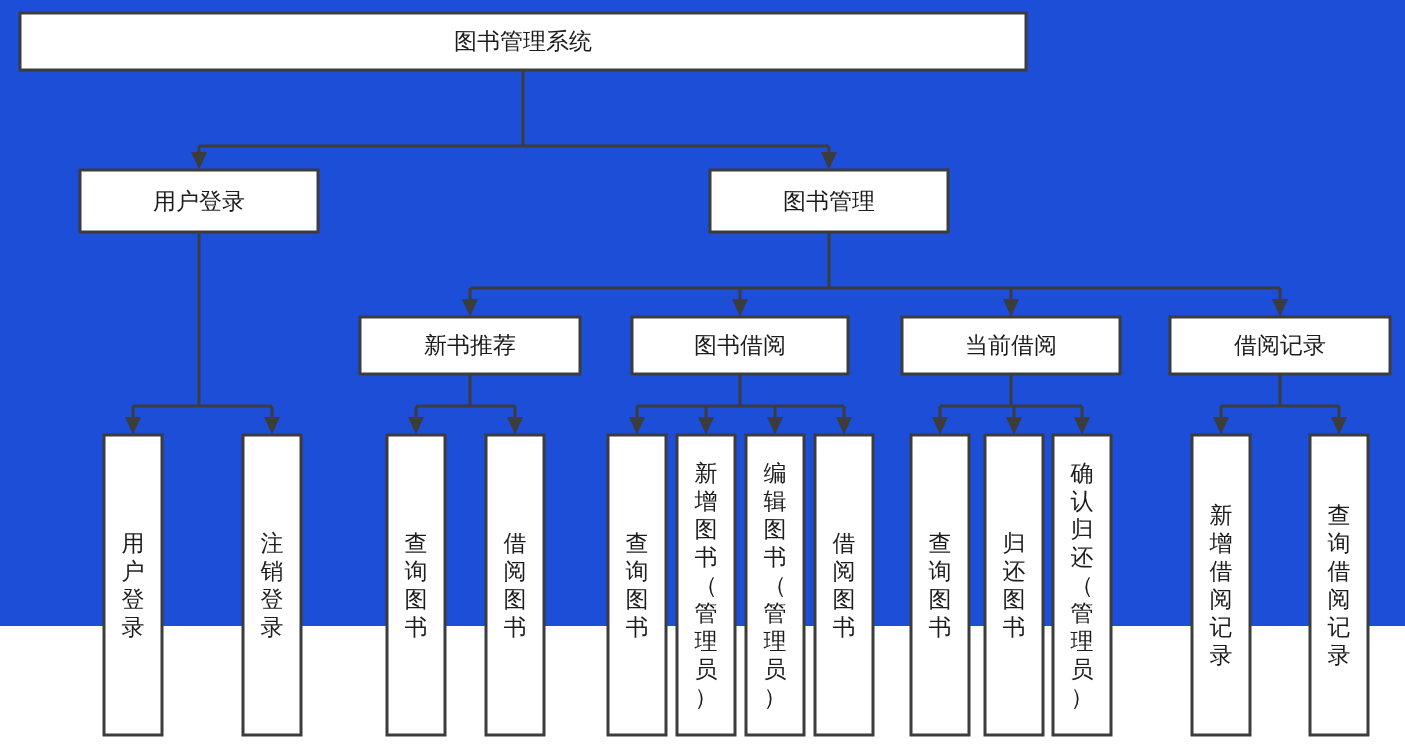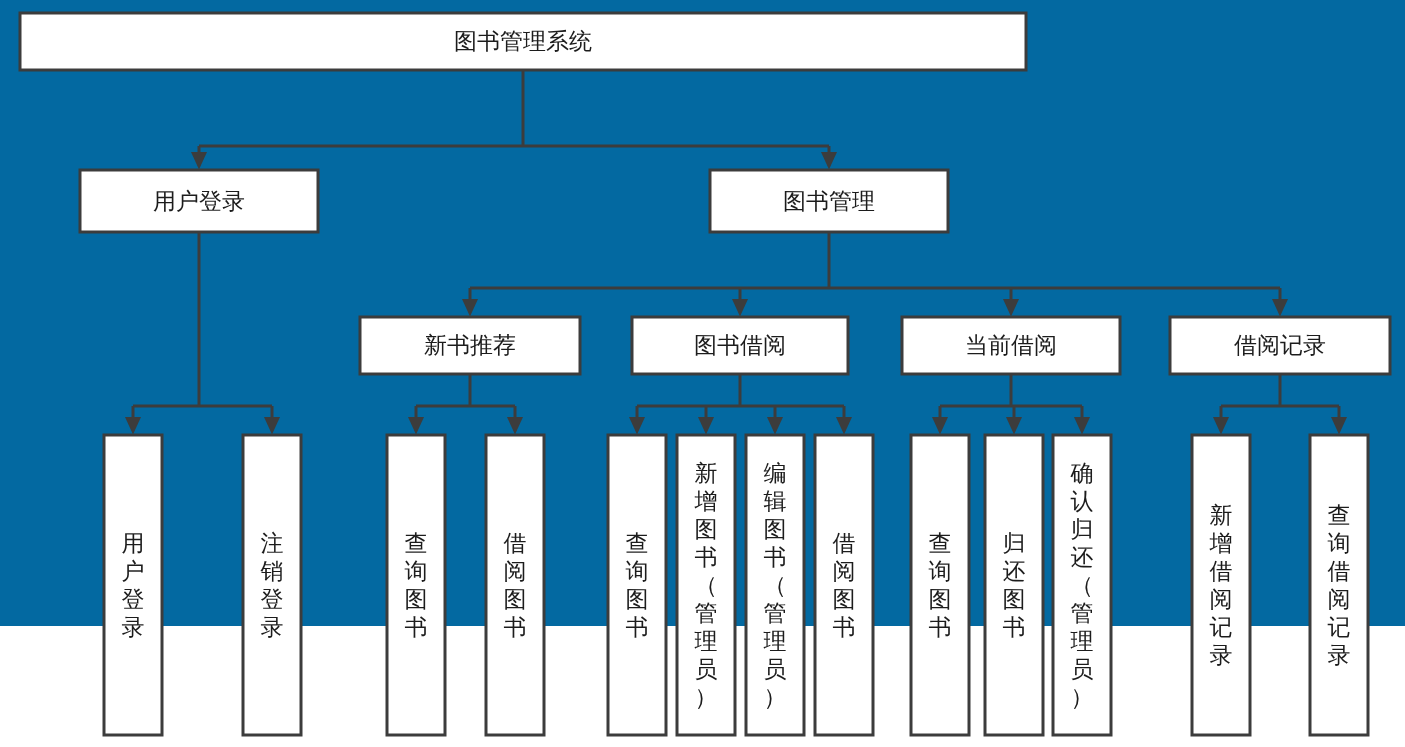--- a/index.html
+++ b/index.html
@@ -11,21 +11,21 @@
   body {
     width: 1405px;
     height: 747px;
     overflow: hidden;
     font-family: "DejaVu Sans", "Liberation Sans", sans-serif;
   }
   #diagram-root {
     position: relative;
     width: 1405px;
     height: 626px;
-    background: #0369a1;
+    background: #1d4ed8;
   }
   svg.diagram {
     position: absolute;
     top: 0;
     left: 0;
     width: 1405px;
     height: 747px;
     display: block;
   }
   .node-rect {

